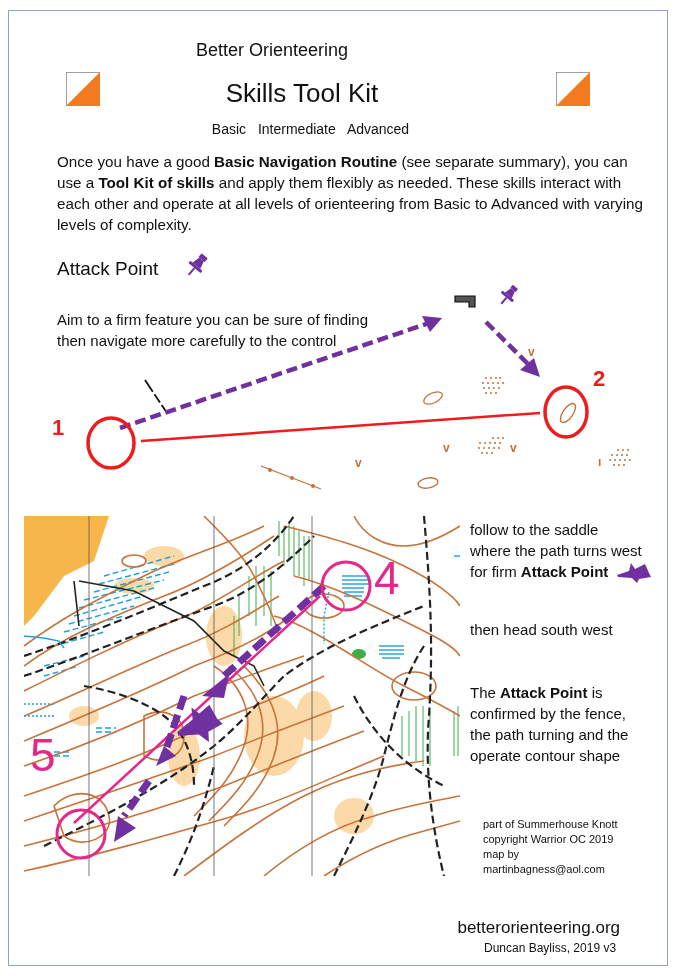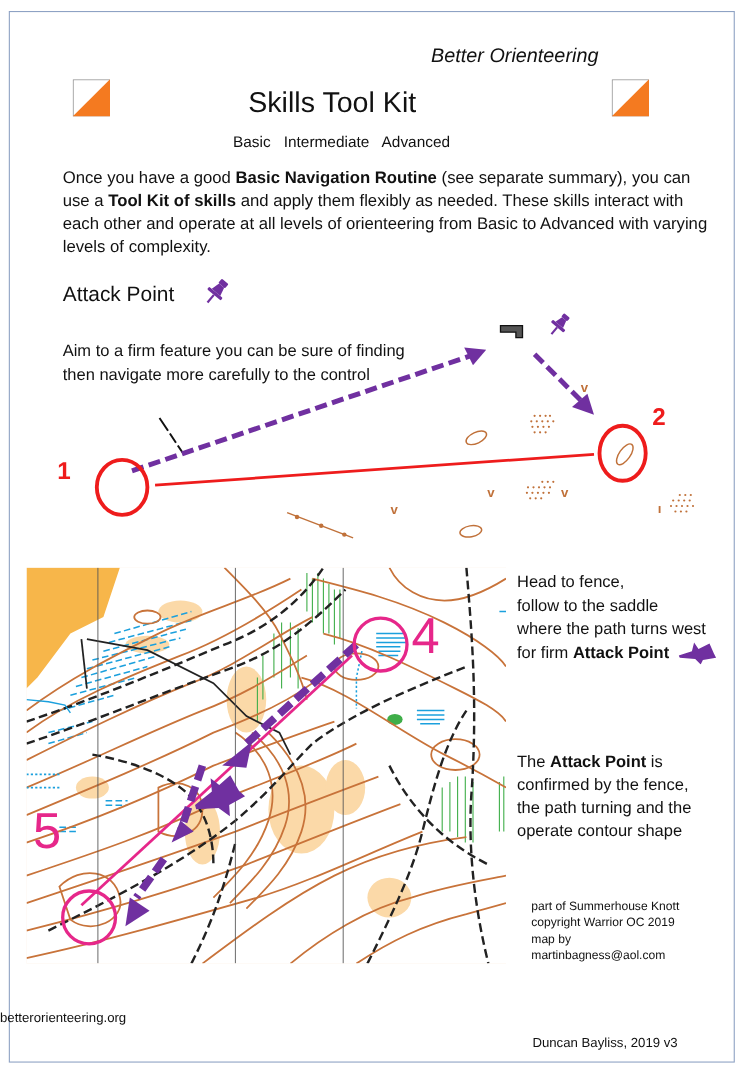--- a/index.html
+++ b/index.html
@@ -1,30 +1,30 @@
 <!DOCTYPE html>
 <html><head>
 <meta charset="utf-8">
 <style>
   html,body{margin:0;padding:0;background:#fff;}
   body{width:676px;height:976px;position:relative;overflow:hidden;font-family:"Liberation Sans",sans-serif;color:#111;}
   .page{position:absolute;left:8px;top:10px;width:660px;height:956px;border:1px solid #8ea2c4;box-sizing:border-box;background:#fff;}
   .abs{position:absolute;}
-  .series-title{left:0;width:544px;top:40px;text-align:right;font-style:italic;font-size:18px;}
+  .series-title{left:0;width:544px;top:40px;text-align:center;font-size:18px;}
   .main-title{left:0;width:604px;top:78px;text-align:center;font-size:26px;}
   .levels{left:0;width:621px;top:121px;text-align:center;font-size:14px;word-spacing:8px;}
   .flag{width:34px;height:34px;}
   .intro{left:57px;top:151px;width:590px;font-size:15.2px;line-height:21px;}
   .intro b{font-weight:bold;}
   .section-title{left:57px;top:258px;font-size:19px;}
   .aim{left:57px;top:293px;width:360px;font-size:15px;line-height:21px;margin-top:16px;}
   .num{color:#ee1c1c;font-weight:bold;font-size:22px;}
   .side{left:470px;font-size:15px;line-height:21px;width:195px;}
   .credit{left:483px;top:797px;font-size:11px;line-height:15px;width:180px;margin-top:20px;}
-  .footer-url{left:0;width:620px;top:918px;text-align:left;font-size:12px;}
+  .footer-url{left:0;width:620px;top:918px;text-align:right;font-size:17px;}
   .footer-author{left:484px;top:941px;font-size:12px;}
   .map{left:24px;top:516px;width:436px;height:360px;overflow:hidden;background:#fdf6ee;}
 </style>
 </head>
 <body>
 
 <div class="page"></div>
 
 <div class="abs series-title">Better Orienteering</div>
 <div class="abs main-title">Skills  Tool Kit</div>
@@ -295,30 +295,30 @@
     </g>
 
     <circle cx="322" cy="70" r="24" fill="none" stroke="#e6278a" stroke-width="3"></circle>
     <circle cx="57" cy="318" r="24" fill="none" stroke="#e6278a" stroke-width="3"></circle>
   </svg>
 </div>
 <div class="abs" style="left:374px;top:553px;color:#e6278a;font-size:46px;line-height:50px">4</div>
 <div class="abs" style="left:30px;top:730px;color:#e6278a;font-size:46px;line-height:50px">5</div>
 
 <div class="abs side" style="top:519px">
-  <div>Head to fence,</div>
   <div>follow to the saddle</div>
   <div>where the path turns west</div>
   <div><span>for firm </span><b>Attack Point</b>
     <svg style="vertical-align:-6px;margin-left:4px" width="34" height="22" viewBox="0 0 34 22">
       <polygon points="0,14 12,10 14,2 18,8 28,3 32,12 34,16 22,18 20,22 15,17 1,16" fill="#7030a0"></polygon>
     </svg>
   </div>
 </div>
 <div class="abs side" style="top:619px">
+  <div>then head south west</div>
 </div>
 <div class="abs side" style="top:682px">
   <div><span>The </span><b>Attack Point</b><span> is</span></div>
   <div>confirmed by the fence,</div>
   <div>the path turning and the</div>
   <div>operate contour shape</div>
 </div>
 
 <div class="abs credit">
   <div>part of Summerhouse Knott</div>

